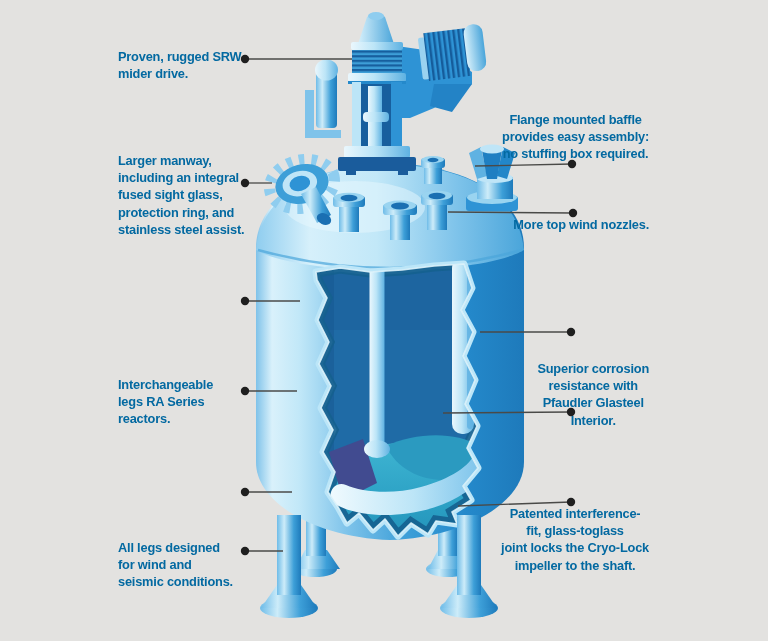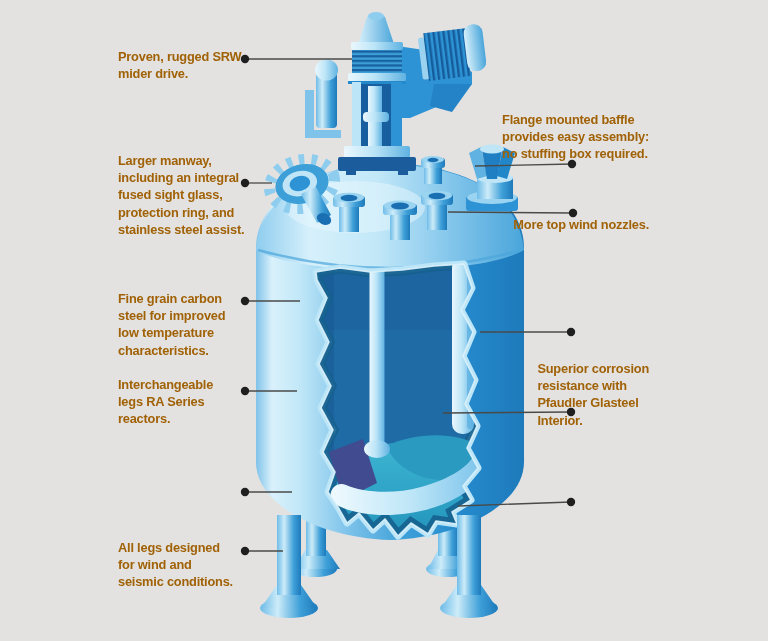--- a/index.html
+++ b/index.html
@@ -1,22 +1,22 @@
 <!DOCTYPE html>
 <html><head>
 <meta charset="utf-8">
 <style>
   html,body{margin:0;padding:0;}
   body{width:768px;height:641px;background:#E3E2E0;position:relative;overflow:hidden;
        font-family:"Liberation Sans",sans-serif;}
   .stage{position:absolute;inset:0;width:768px;height:641px;}
   svg.illus{position:absolute;left:0;top:0;}
   .callout{position:absolute;font:600 12.8px/17.2px "Liberation Sans",sans-serif;
-           color:#a16207;letter-spacing:-0.2px;white-space:pre;}
-  .callout.right{text-align:left;}
+           color:#0369a1;letter-spacing:-0.2px;white-space:pre;}
+  .callout.right{text-align:center;}
   .cl0{left:118px;top:48px}
   .cl1{left:118px;top:152px}
   .cl2{left:118px;top:290px}
   .cl3{left:118px;top:376px}
   .cl4{left:118px;top:465px}
   .cl5{left:118px;top:539px}
   .cr0{right:119px;top:111px}
   .cr1{right:119px;top:216px}
   .cr2{right:119px;top:249px}
   .cr3{right:119px;top:360px}
@@ -250,33 +250,33 @@
   </g>
 </svg>
 
   <div class="callout cl0">Proven, rugged SRW
 mider drive.</div>
   <div class="callout cl1">Larger manway,
 including an integral
 fused sight glass,
 protection ring, and
 stainless steel assist.</div>
-  <div class="callout cl2">Fine grain carbon
-steel for improved
-low temperature
-characteristics.</div>
   <div class="callout cl3">Interchangeable
 legs RA Series
 reactors.</div>
   <div class="callout cl5">All legs designed
 for wind and
 seismic conditions.</div>
 
   <div class="callout right cr0">Flange mounted baffle
 provides easy assembly:
 no stuffing box required.</div>
   <div class="callout right cr1">More top wind nozzles.</div>
   <div class="callout right cr3">Superior corrosion
 resistance with
 Pfaudler Glasteel
 Interior.</div>
+  <div class="callout right cr4">Patented interference-
+fit, glass-toglass
+joint locks the Cryo-Lock
+impeller to the shaft.</div>
 
 </div>
 
 </body></html>

